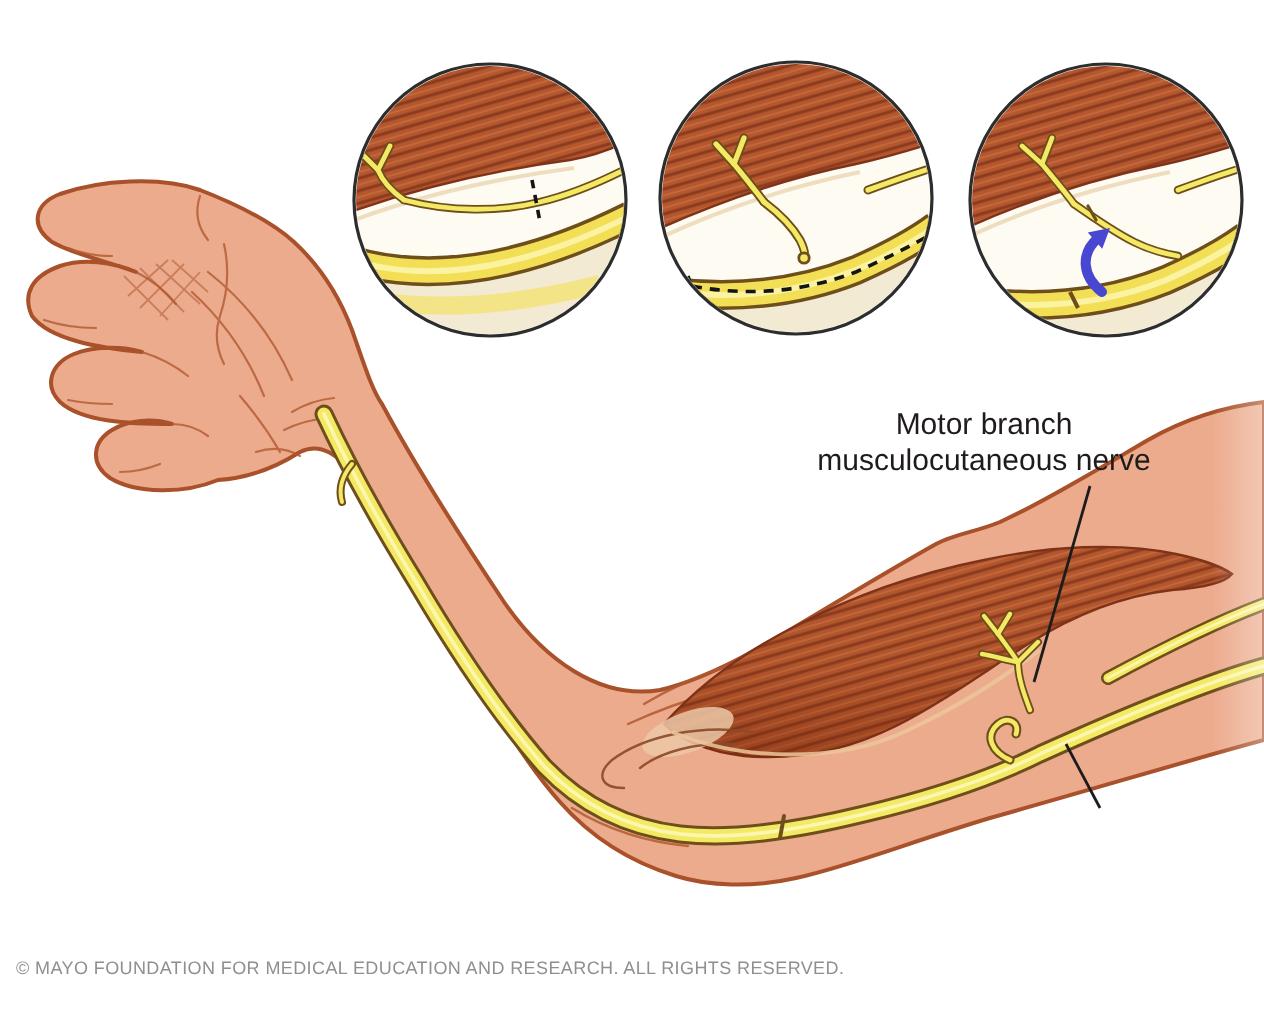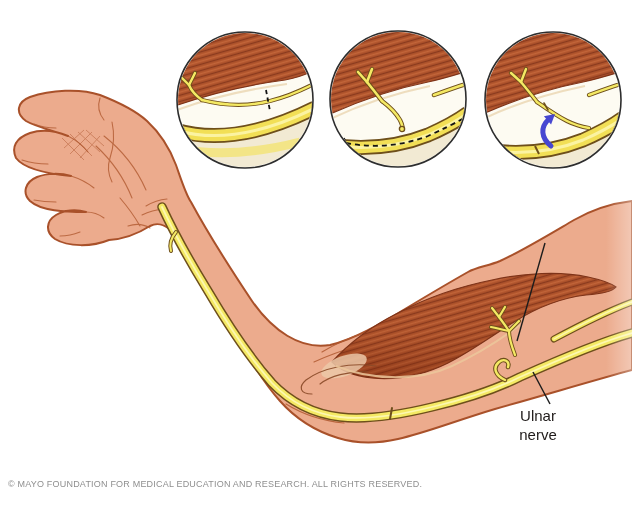--- a/index.html
+++ b/index.html
@@ -267,21 +267,21 @@
         <g>
           <path d="M -2,46 C -12,38 -13,27 -4,19" fill="none" stroke="#4747d1" stroke-width="5" stroke-linecap="round"></path>
           <polygon points="2,14 -1.9,24.4 -9.1,16.2" fill="#4747d1"></polygon>
         </g>
       </g>
     </g>
     <circle cx="553" cy="100" r="68" fill="none" stroke="#2d2d2d" stroke-width="1.6"></circle>
   </g>
 </svg>
 
-
-<div class="label label-ulnar">
-  <div>Ulnar</div>
-  <div>nerve</div>
+<div class="label label-motor">
+  <div>Motor branch</div>
+  <div>musculocutaneous nerve</div>
 </div>
 
+
 <div class="copyright">© MAYO FOUNDATION FOR MEDICAL EDUCATION AND RESEARCH. ALL RIGHTS RESERVED.</div>
 
 </div>
 
 </body></html>

